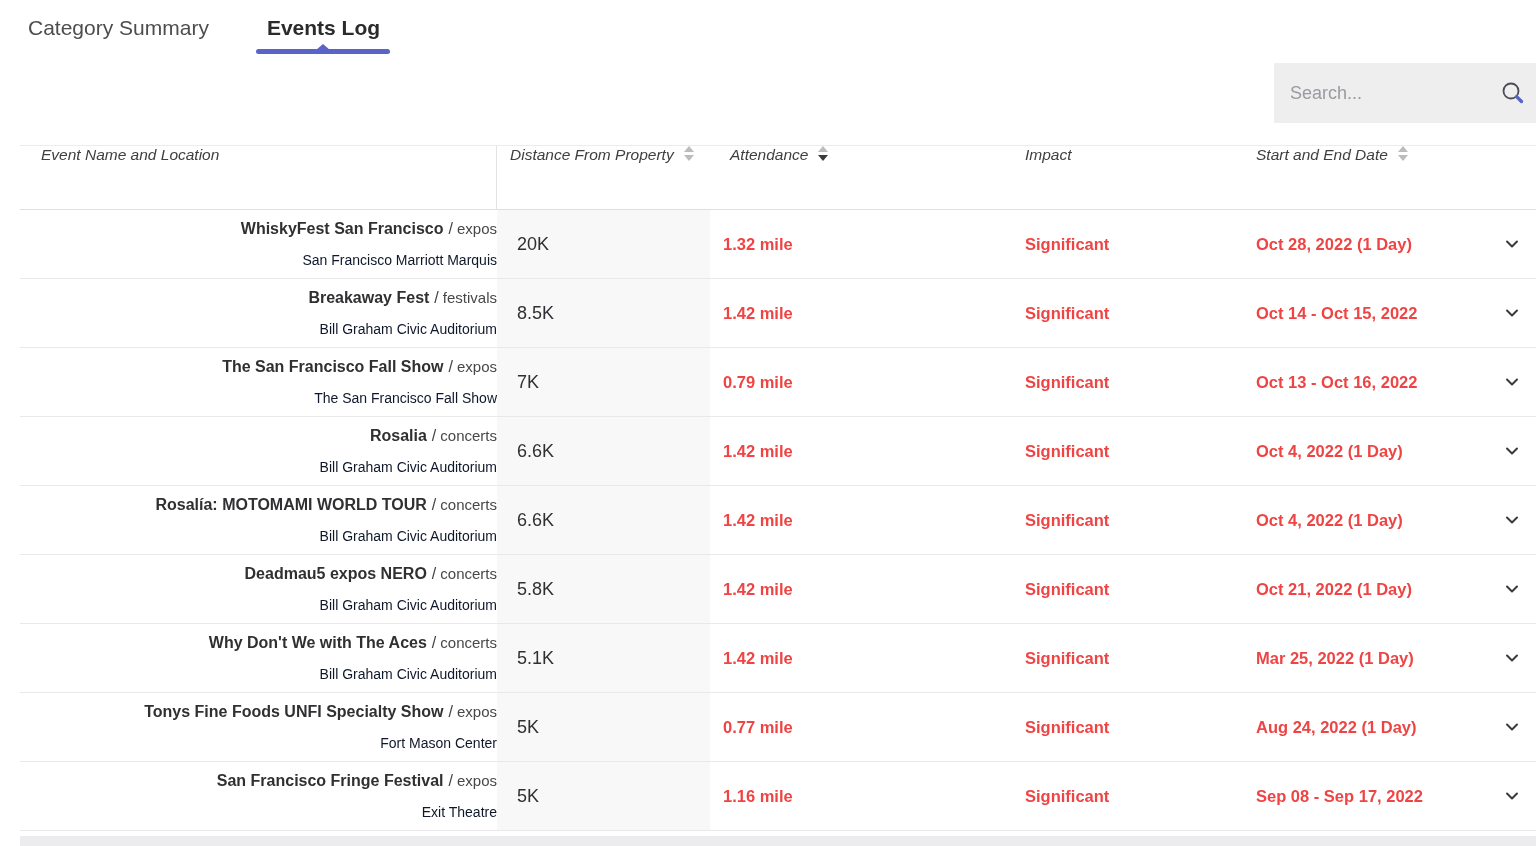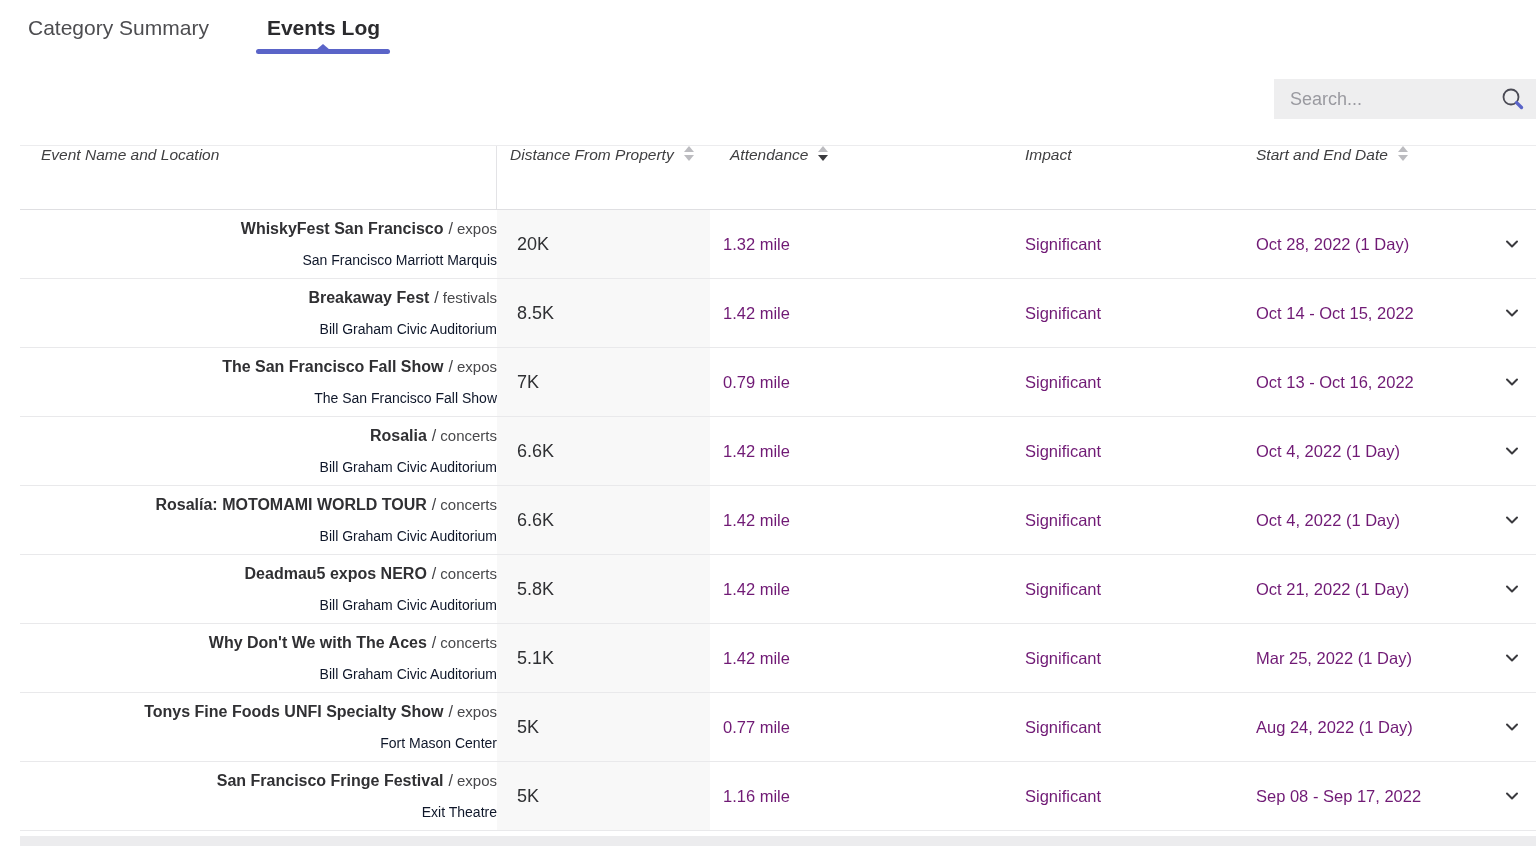--- a/index.html
+++ b/index.html
@@ -48,22 +48,21 @@
     border-right: 7px solid transparent;
     border-bottom: 6px solid #5a64c8;
   }
 
   
   .search-wrap {
     position: absolute;
     top: 63px;
     right: 0;
     width: 262px;
-    height: 40px;
-    margin-top: 16px;
+    height: 60px;
   }
   .search-input {
     width: 100%;
     height: 100%;
     border: none;
     outline: none;
     background: #eeeeef;
     font-family: "Liberation Sans", sans-serif;
     font-size: 18px;
     color: #3a3a3e;
@@ -150,21 +149,22 @@
 
   .c-att {
     background: #f8f8f8;
     padding-left: 20px;
     font-size: 18px;
     color: #2f3033;
   }
   .c-dist, .c-imp, .c-date {
     padding-left: 13px;
     font-size: 16.5px;
-    color: #701a75;
+    color: #ef4444;
+    font-weight: bold;
   }
   .c-chev { justify-content: center; }
   .chev { cursor: pointer; display: inline-flex; }
 
   .bottom-strip {
     position: absolute;
     left: 20px;
     right: 0;
     top: 836px;
     height: 10px;

